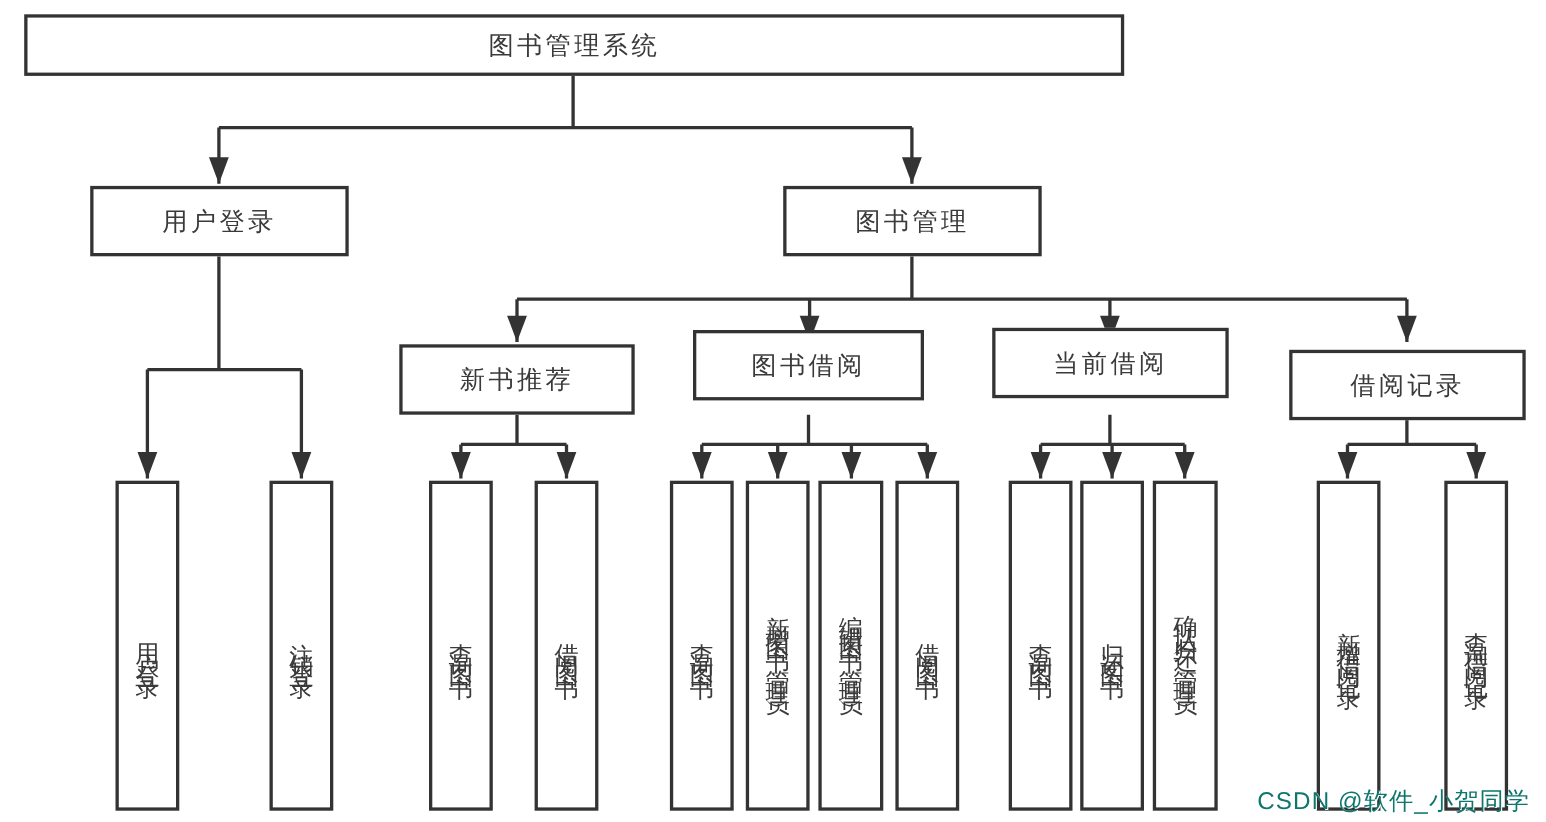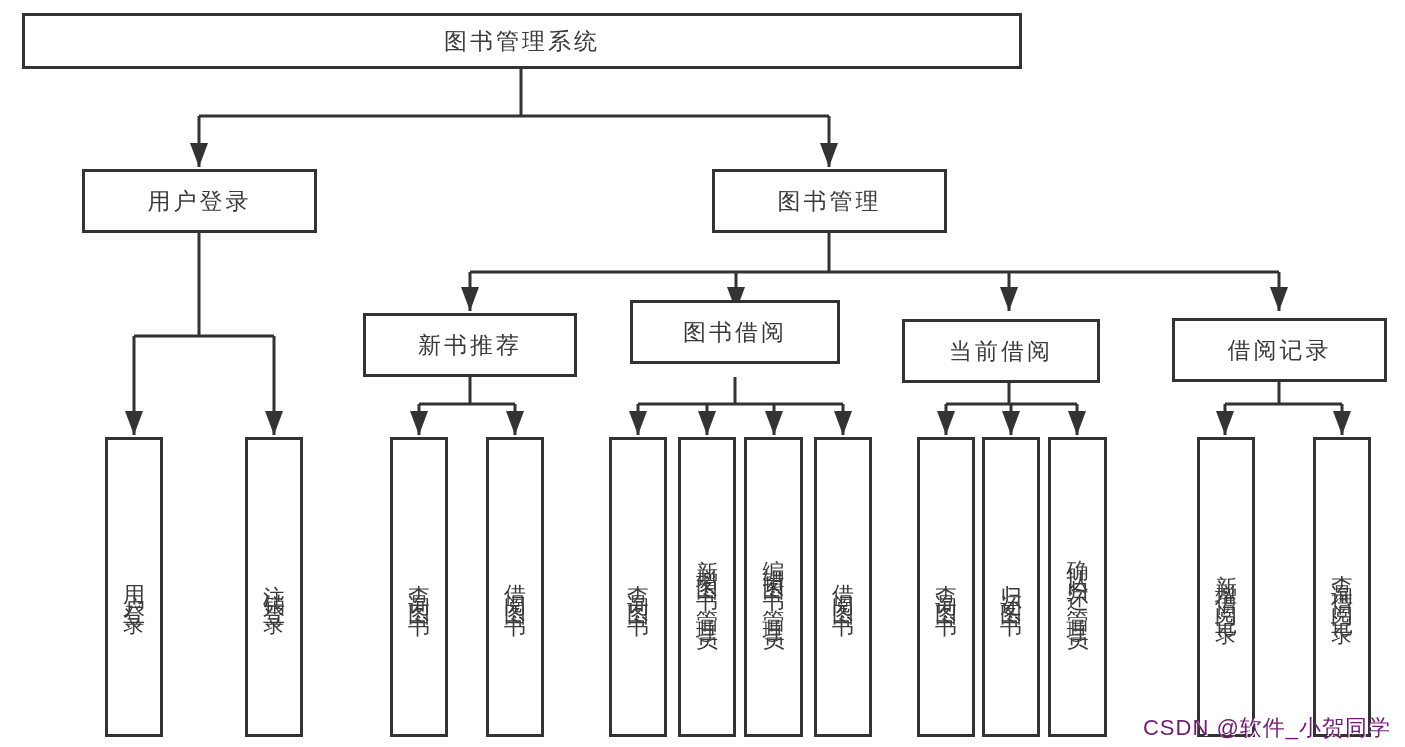--- a/index.html
+++ b/index.html
@@ -60,21 +60,21 @@
   }
   .head {
     fill: #333333;
     stroke: none;
   }
   #watermark {
     position: absolute;
     right: 14px;
     bottom: 4px;
     font-size: 22px;
-    color: #701a75;
+    color: #0f766e;
     text-shadow: 1px 1px 0 #ffffff;
     letter-spacing: 1px;
     z-index: 3;
     white-space: nowrap;
   }
 </style>
 </head>
 <body>
 
 <div id="stage">
@@ -118,21 +118,21 @@
     <polygon class="head" points="1333,411 1351,411 1342,435"></polygon>
   </svg>
 
   <div class="hbox" style="left:22px; top:13px; width:1000px; height:56px">图书管理系统</div>
 
   <div class="hbox" style="left:82px; top:169px; width:235px; height:64px">用户登录</div>
   <div class="hbox" style="left:712px; top:169px; width:235px; height:64px">图书管理</div>
 
   <div class="hbox" style="left:363px; top:313px; width:214px; height:64px">新书推荐</div>
   <div class="hbox" style="left:630px; top:300px; width:210px; height:64px">图书借阅</div>
-  <div class="hbox" style="left:902px; top:319px; width:198px; height:64px">当前借阅</div>
+  <div class="hbox" style="left:902px; top:298px; width:215px; height:64px">当前借阅</div>
   <div class="hbox" style="left:1172px; top:318px; width:215px; height:64px">借阅记录</div>
 
   <div class="vbox" style="left:105px; width:58px">用户登录</div>
   <div class="vbox" style="left:245px; width:58px">注销登录</div>
 
   <div class="vbox" style="left:390px; width:58px">查询图书</div>
   <div class="vbox" style="left:486px; width:58px">借阅图书</div>
 
   <div class="vbox" style="left:609px; width:58px">查询图书</div>
   <div class="vbox" style="left:678px; width:58px">新增图书（管理员）</div>

